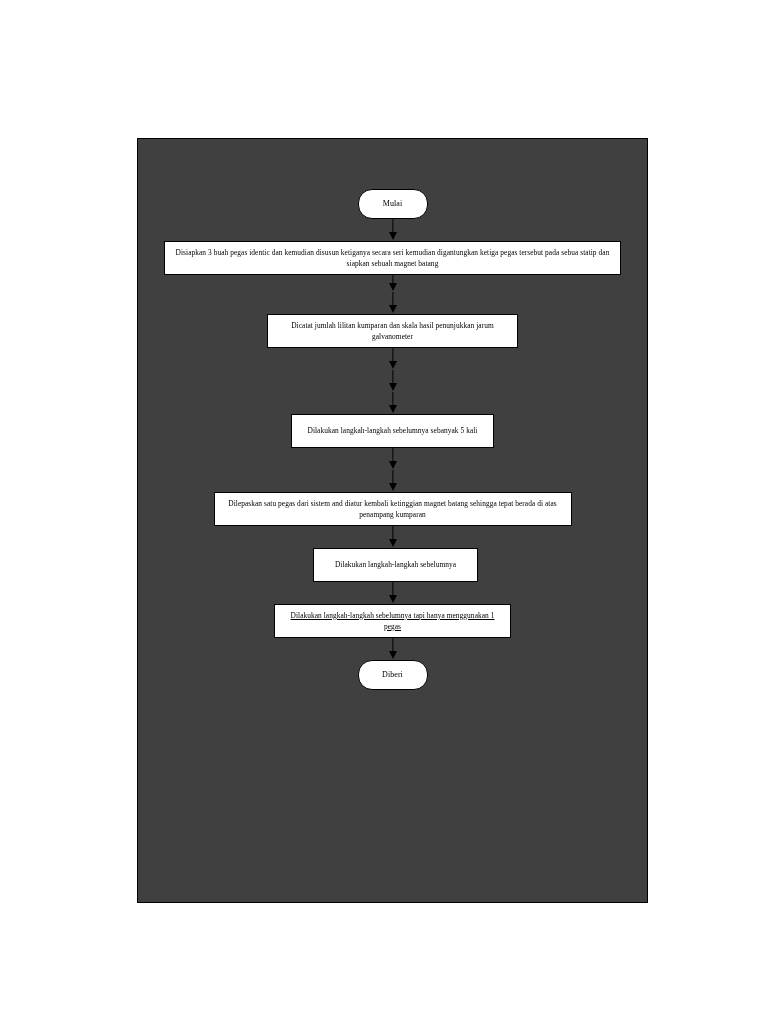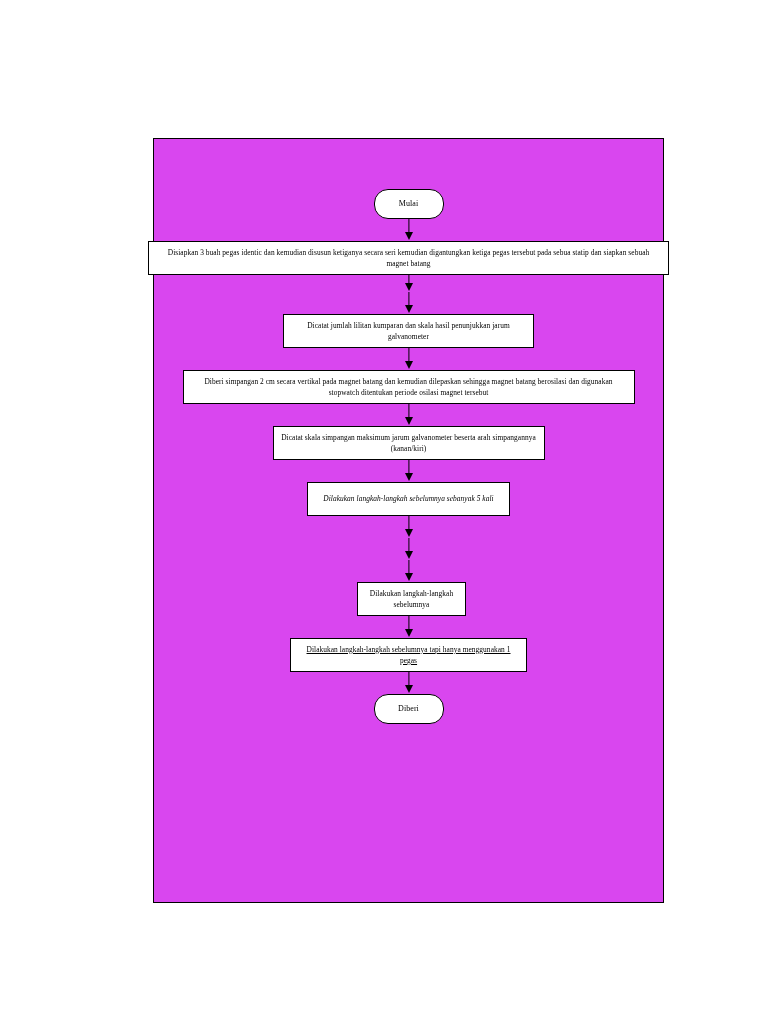--- a/index.html
+++ b/index.html
@@ -11,27 +11,27 @@
   body {
     width: 768px;
     height: 1024px;
     font-family: "Liberation Serif", "DejaVu Serif", serif;
     position: relative;
     overflow: hidden;
   }
 
   #page-frame {
     position: absolute;
-    left: 153px;
+    left: 137px;
     top: 138px;
     width: 511px;
     height: 765px;
     border: 1.5px solid #000000;
     box-sizing: border-box;
-    background: #d946ef;
+    background: #404040;
   }
 
   #flow {
     position: absolute;
     left: 0;
     top: 0;
     width: 100%;
     height: 100%;
     display: flex;
     flex-direction: column;
@@ -58,29 +58,29 @@
   .terminator {
     border-radius: 14px;
     width: 70px;
     height: 30px;
     font-size: 8px;
   }
 
   .process { min-height: 34px; }
 
   
-  .w-b1 { width: 521px; font-family: Liberation Serif, serif; }
+  .w-b1 { width: 457px; font-family: Liberation Serif, serif; }
   .w-b2 { width: 500px; }
   .w-b3 { width: 251px; }
   .w-b4 { width: 452px; }
   .w-b5 { width: 272px; }
-  .w-b6 { width: 203px; font-style: italic; }
+  .w-b6 { width: 203px; }
   .w-b7 { width: 196px; }
   .w-b8 { width: 358px; }
-  .w-b9 { width: 109px; margin-left: 6px; }
+  .w-b9 { width: 165px; margin-left: 6px; }
   .w-b10 { width: 237px; text-decoration: underline; }
 
   
   .connector {
     width: 14px;
     height: 22px;
     position: relative;
     flex: none;
   }
   .connector .shaft {
@@ -133,47 +133,46 @@
       <div class="head"></div>
     </div>
 
     <div class="node process w-b3">Dicatat jumlah lilitan kumparan dan skala hasil penunjukkan jarum galvanometer</div>
 
     <div class="connector">
       <div class="shaft"></div>
       <div class="head"></div>
     </div>
 
-    <div class="node process w-b4">Diberi simpangan 2 cm secara vertikal pada magnet batang dan kemudian dilepaskan sehingga magnet batang berosilasi dan digunakan stopwatch ditentukan periode osilasi magnet tersebut</div>
 
     <div class="connector">
       <div class="shaft"></div>
       <div class="head"></div>
     </div>
 
-    <div class="node process w-b5">Dicatat skala simpangan maksimum jarum galvanometer beserta arah simpangannya (kanan/kiri)</div>
 
     <div class="connector">
       <div class="shaft"></div>
       <div class="head"></div>
     </div>
 
     <div class="node process w-b6">Dilakukan langkah-langkah sebelumnya sebanyak 5 kali</div>
 
     <div class="connector">
       <div class="shaft"></div>
       <div class="head"></div>
     </div>
 
 
     <div class="connector">
       <div class="shaft"></div>
       <div class="head"></div>
     </div>
 
+    <div class="node process w-b8">Dilepaskan satu pegas dari sistem and diatur kembali ketinggian magnet batang sehingga tepat berada di atas penampang kumparan</div>
 
     <div class="connector">
       <div class="shaft"></div>
       <div class="head"></div>
     </div>
 
     <div class="node process w-b9">Dilakukan langkah-langkah sebelumnya</div>
 
     <div class="connector">
       <div class="shaft"></div>

